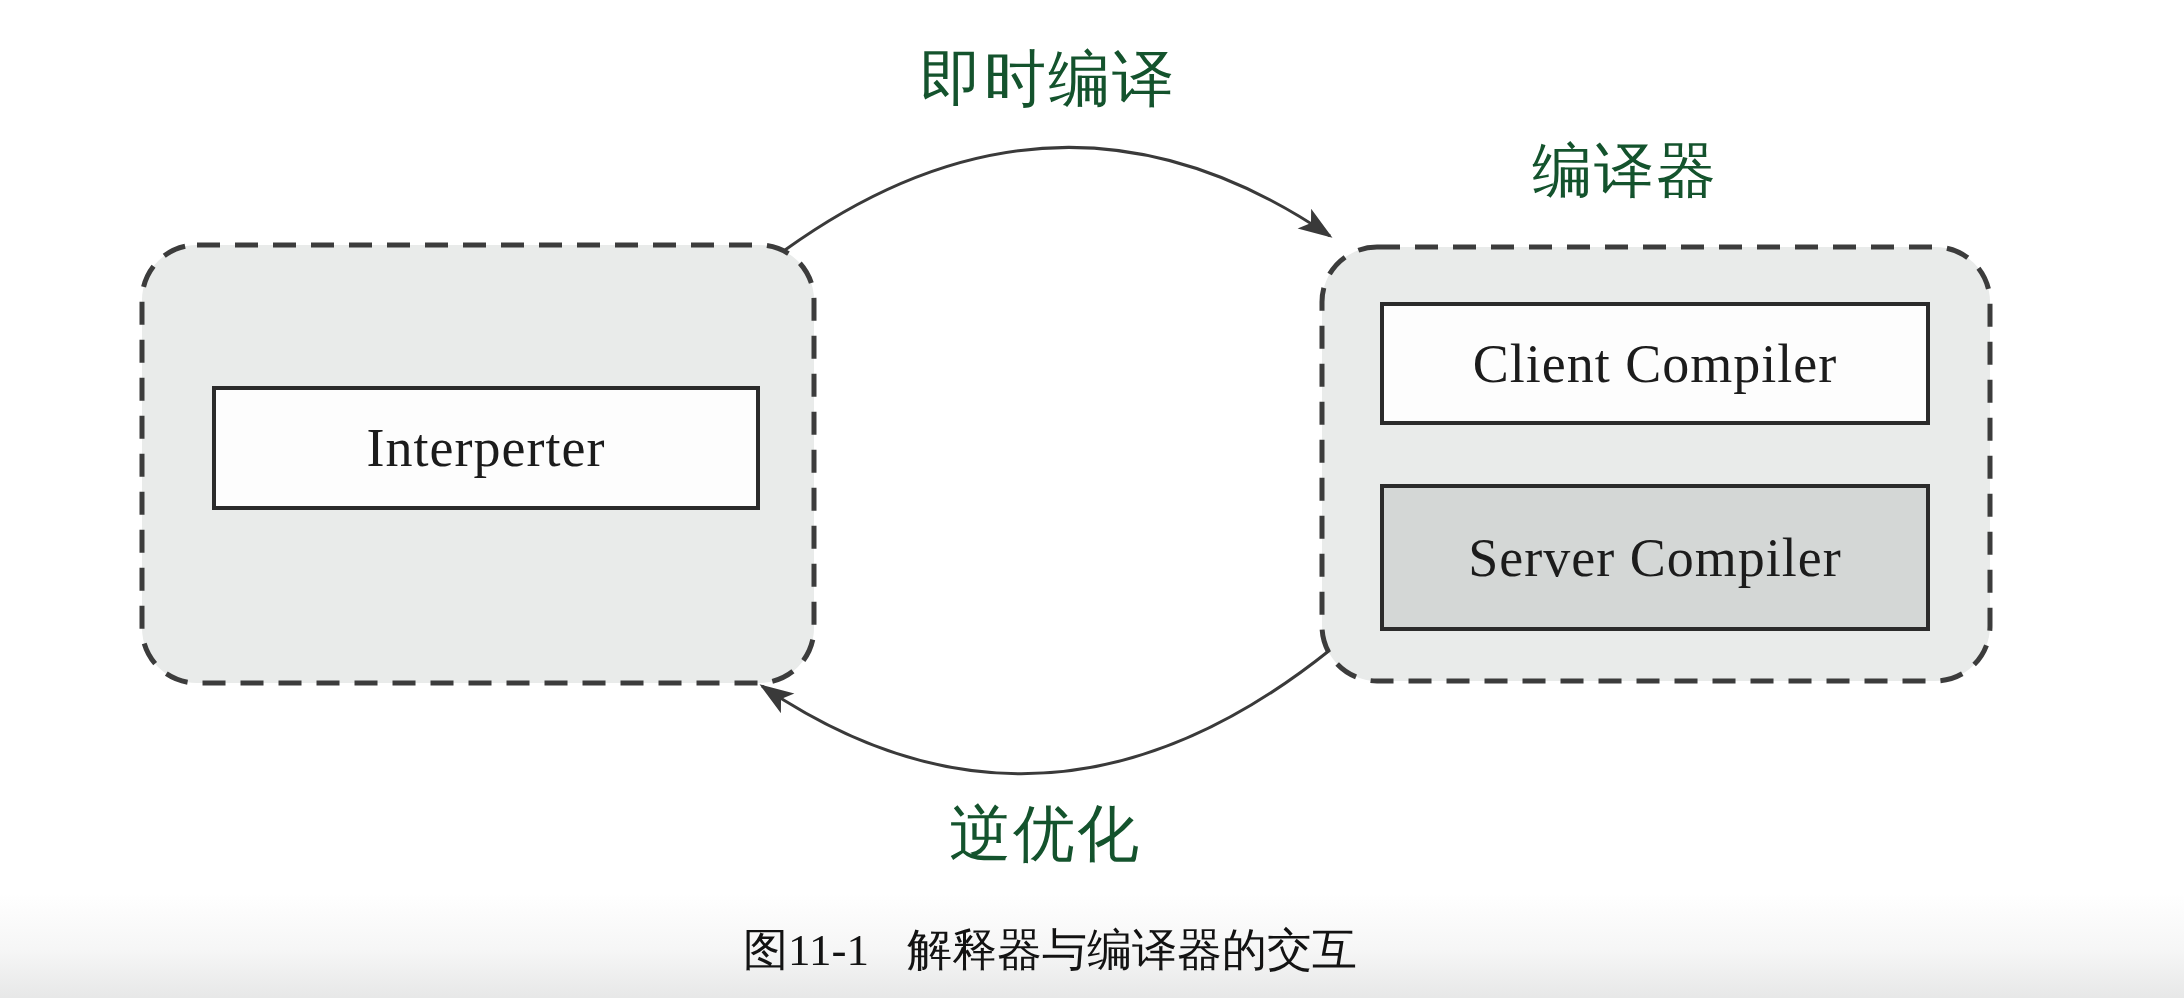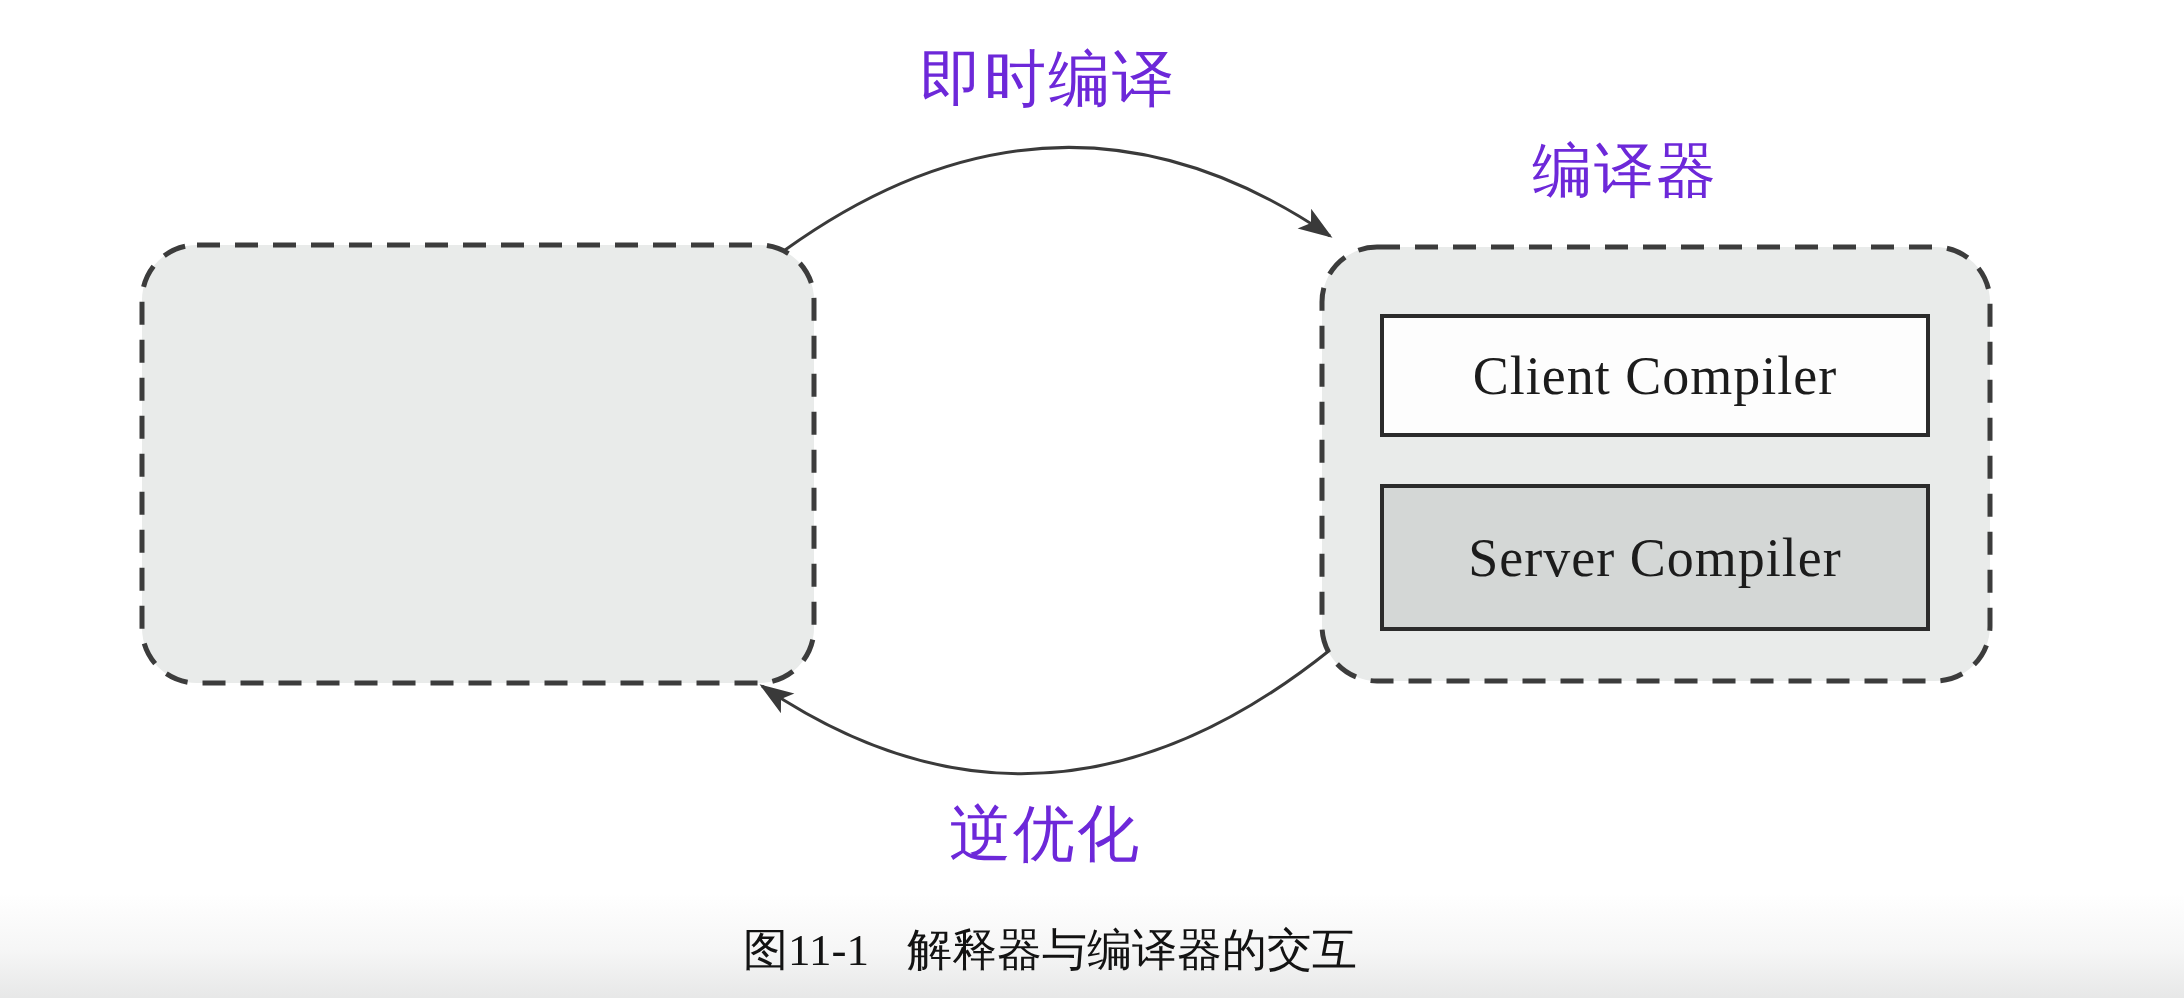--- a/index.html
+++ b/index.html
@@ -1,20 +1,20 @@
 <!DOCTYPE html>
 <html><head>
 <meta charset="utf-8">
 <style>
   html,body{margin:0;padding:0;background:#ffffff;}
   body{font-family:"Liberation Serif","DejaVu Serif",serif;color:#141414;}
   .stage{position:relative;width:2184px;height:998px;overflow:hidden;background:#ffffff;}
   .overlay-svg{position:absolute;left:0;top:0;}
 
-  .label{position:absolute;text-align:center;color:#6d28d9;letter-spacing:2px;}
+  .label{position:absolute;text-align:center;color:#14532d;letter-spacing:2px;}
   .group-title{font-size:60px;line-height:1.1;}
   .flow-label{font-size:62px;line-height:1.1;}
 
   .inner-box{
     position:absolute;display:flex;align-items:center;justify-content:center;
     border:4px solid #2b2b2b;font-size:54px;color:#1c1c1c;
     box-sizing:border-box;letter-spacing:1px;
   }
   .inner-box.white{background:#fdfdfd;}
   .inner-box.gray{background:#d4d7d6;}
@@ -49,22 +49,25 @@
     <path d="M 785 250 Q 1060 52 1330 236" fill="none" stroke="#3a3a3a" stroke-width="3" marker-end="url(#arrowhead)"></path>
 
     <path d="M 1330 650 Q 1045 878 762 686" fill="none" stroke="#3a3a3a" stroke-width="3" marker-end="url(#arrowhead)"></path>
   </svg>
 
   <div class="label flow-label" style="left:798px;top:45px;width:500px;">即时编译</div>
 
 
   <div class="label group-title" style="left:1291px;top:138px;width:668px;">编译器</div>
 
+  <div class="inner-box white" style="left:212px;top:386px;width:548px;height:124px;">
+    <span>Interperter</span>
+  </div>
 
-  <div class="inner-box white" style="left:1380px;top:302px;width:550px;height:123px;margin-top:12px;">
+  <div class="inner-box white" style="left:1380px;top:302px;width:550px;height:123px;">
     <span>Client Compiler</span>
   </div>
 
   <div class="inner-box gray" style="left:1380px;top:484px;width:550px;height:147px;">
     <span>Server Compiler</span>
   </div>
 
   <div class="label flow-label" style="left:795px;top:800px;width:500px;">逆优化</div>
 
   <div class="caption">

